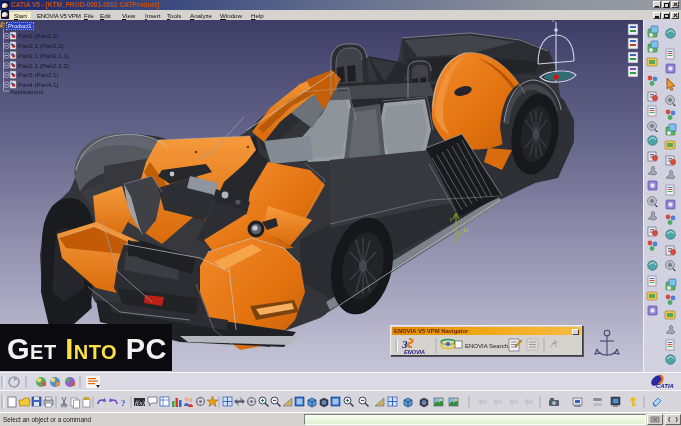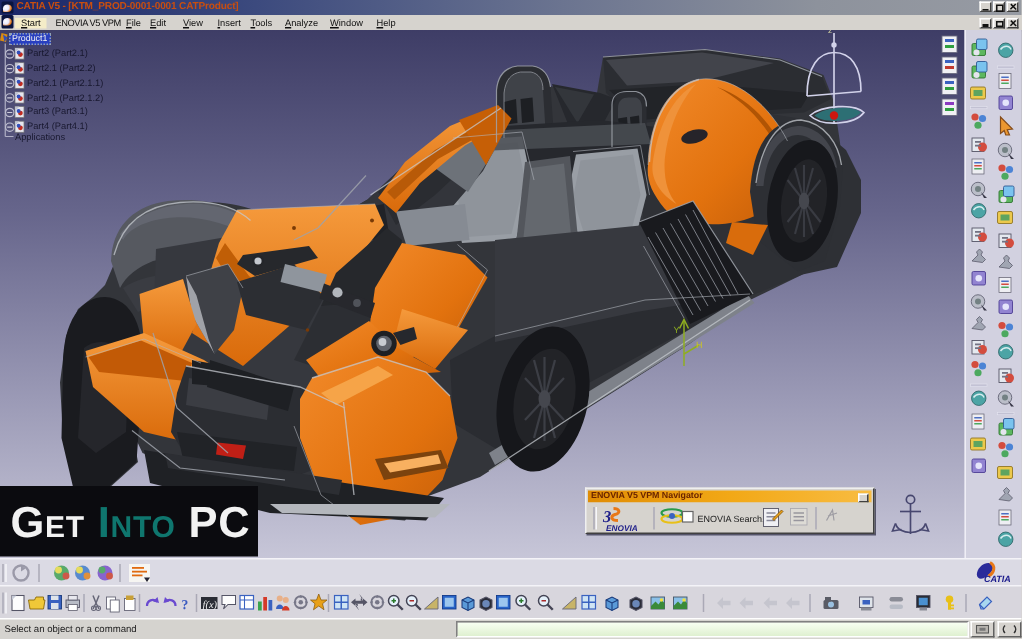--- a/index.html
+++ b/index.html
@@ -14,21 +14,21 @@
 #menubar{position:absolute;left:0;top:10px;width:681px;height:10px;background:#d6d3ce;border-bottom:1px solid #b8b5b0;}
 .mi{position:absolute;top:2px;font-size:6.2px;color:#101010;white-space:nowrap;}
 #micon{position:absolute;left:1px;top:0px;width:8px;height:9px;background:#0a1440;border-radius:1px;overflow:hidden;}
 #micon:before{content:"";position:absolute;left:1px;top:2px;width:6px;height:5px;background:radial-gradient(circle at 30% 40%,#fff 0%,#e8e8ff 40%,#e07818 70%,#0a1440 100%);border-radius:50% 50% 50% 10%;}
 #vp{position:absolute;left:0;top:20px;}
 #dock{position:absolute;left:643px;top:20px;width:38px;height:352px;background:#d2d1e0;border-left:1px solid #efeef6;box-sizing:border-box;}
 #tree{position:absolute;left:0;top:21px;width:200px;height:90px;font-size:6.2px;color:#14142a;opacity:0.92;}
 .trow{position:absolute;white-space:nowrap;}
 #wm{position:absolute;left:0;top:324px;width:172px;height:47px;background:#0b0b0f;color:#f2f2f2;}
 #wmt{position:absolute;left:7px;top:9px;font-size:29px;font-weight:bold;font-variant:small-caps;letter-spacing:0.5px;font-family:"Liberation Sans",sans-serif;}
-#wmt .g{color:#0f766e;}
+#wmt .g{color:#fde047;}
 #enovia{position:absolute;left:390px;top:325px;width:193px;height:31px;background:#d6d3ce;border:1px solid #404040;border-top-color:#efefef;border-left-color:#efefef;box-sizing:border-box;box-shadow:1px 1px 0 #55546a;}
 #entitle{position:absolute;left:1px;top:1px;right:1px;height:8px;background:linear-gradient(to right,#e08c04 0%,#f2a816 50%,#f8bc42 100%);color:#6a2400;font-size:5.9px;font-weight:bold;padding-left:2px;line-height:8.5px;}
 #enx{position:absolute;right:2px;top:2px;width:7px;height:6px;background:#d6d3ce;border:1px solid;border-color:#fff #404040 #404040 #fff;font-size:5px;line-height:4px;text-align:center;box-sizing:border-box;}
 #enbody{position:absolute;left:1px;top:9px;right:1px;bottom:1px;background:#d6d3ce;}
 #rowA{position:absolute;left:0;top:372px;width:681px;height:18px;background:#dbdae4;border-top:1px solid #f4f3f8;box-sizing:border-box;}
 #rowB{position:absolute;left:0;top:390px;width:681px;height:22px;background:#d8d6dd;border-top:1px solid #f4f3f8;box-sizing:border-box;}
 #status{position:absolute;left:0;top:412px;width:681px;height:14px;background:#d5d3cf;border-top:1px solid #fff;box-sizing:border-box;}
 #stext{position:absolute;left:3px;top:3px;font-size:6.4px;color:#202020;}
 #sfield{position:absolute;left:304px;top:1px;width:342px;height:11px;background:linear-gradient(to bottom,#f8fff2,#dff0d0);border:1px solid;border-color:#808080 #fff #fff #808080;box-sizing:border-box;}
 .sbtn{position:absolute;top:1px;width:16px;height:11px;background:#d6d3ce;border:1px solid;border-color:#fff #606060 #606060 #fff;box-sizing:border-box;font-size:7px;line-height:9px;text-align:center;color:#333;}

